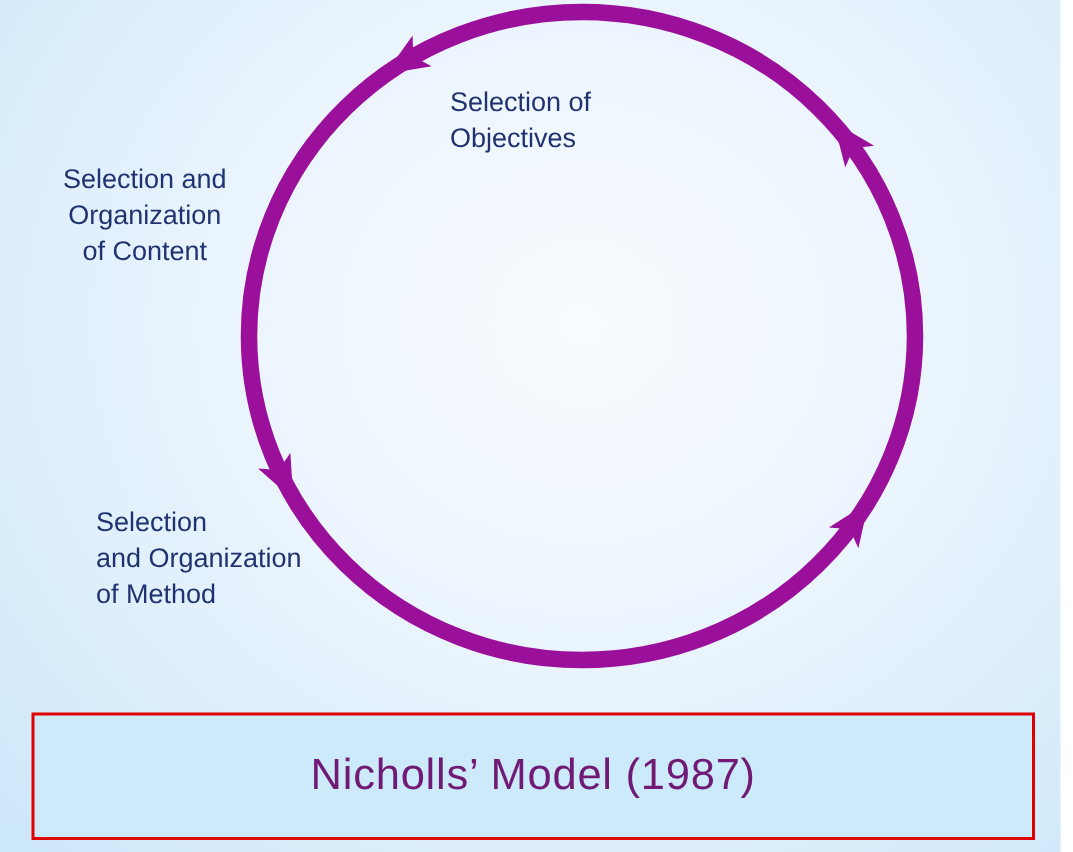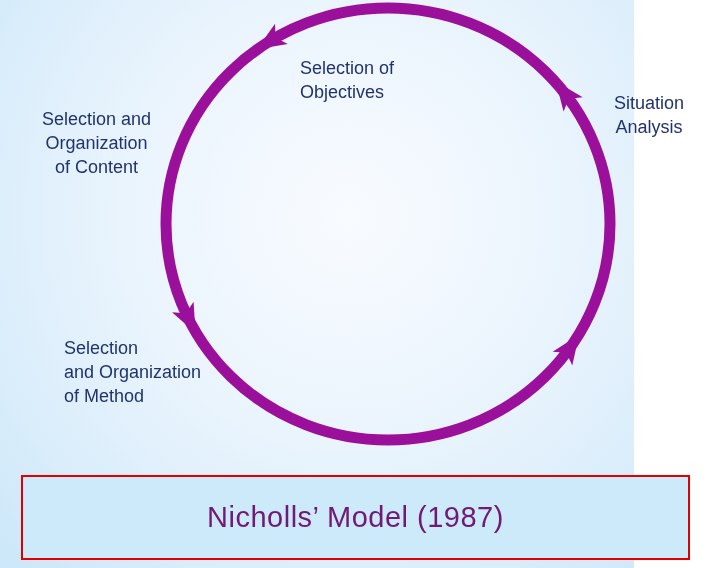--- a/index.html
+++ b/index.html
@@ -7,21 +7,21 @@
     padding: 0;
   }
   body {
     width: 715px;
     height: 568px;
     font-family: "Liberation Sans", sans-serif;
     overflow: hidden;
   }
   .slide {
     position: relative;
-    width: 634px;
+    width: 707px;
     height: 568px;
     background: radial-gradient(ellipse at 55% 38%,
       #F8FBFF 0%, #ECF5FD 40%, #DCEEFB 72%, #CBE7F9 100%);
   }
   .cycle-svg {
     position: absolute;
     left: 0;
     top: 0;
     width: 715px;
     height: 568px;
@@ -66,22 +66,20 @@
     <ellipse cx="388" cy="224" rx="222" ry="216" fill="none" stroke="#9B109B" stroke-width="11"></ellipse>
     <polygon points="16,0 -13,-12 -6,0 -13,12" transform="translate(270.4,40.8) rotate(148)" fill="#9B109B"></polygon>
     <polygon points="16,0 -13,-12 -6,0 -13,12" transform="translate(565.3,94) rotate(233)" fill="#9B109B"></polygon>
     <polygon points="16,0 -13,-12 -6,0 -13,12" transform="translate(188.5,318.7) rotate(64)" fill="#9B109B"></polygon>
     <polygon points="16,0 -13,-12 -6,0 -13,12" transform="translate(569.9,347.9) rotate(-55)" fill="#9B109B"></polygon>
   </svg>
 
   <div class="stage-label stage-objectives">Selection of
 Objectives</div>
 
-  <div class="stage-label stage-situation">Situation
-Analysis</div>
 
   <div class="stage-label stage-content">Selection and
 Organization
 of Content</div>
 
   <div class="stage-label stage-method">Selection
 and Organization
 of Method</div>
 
 

